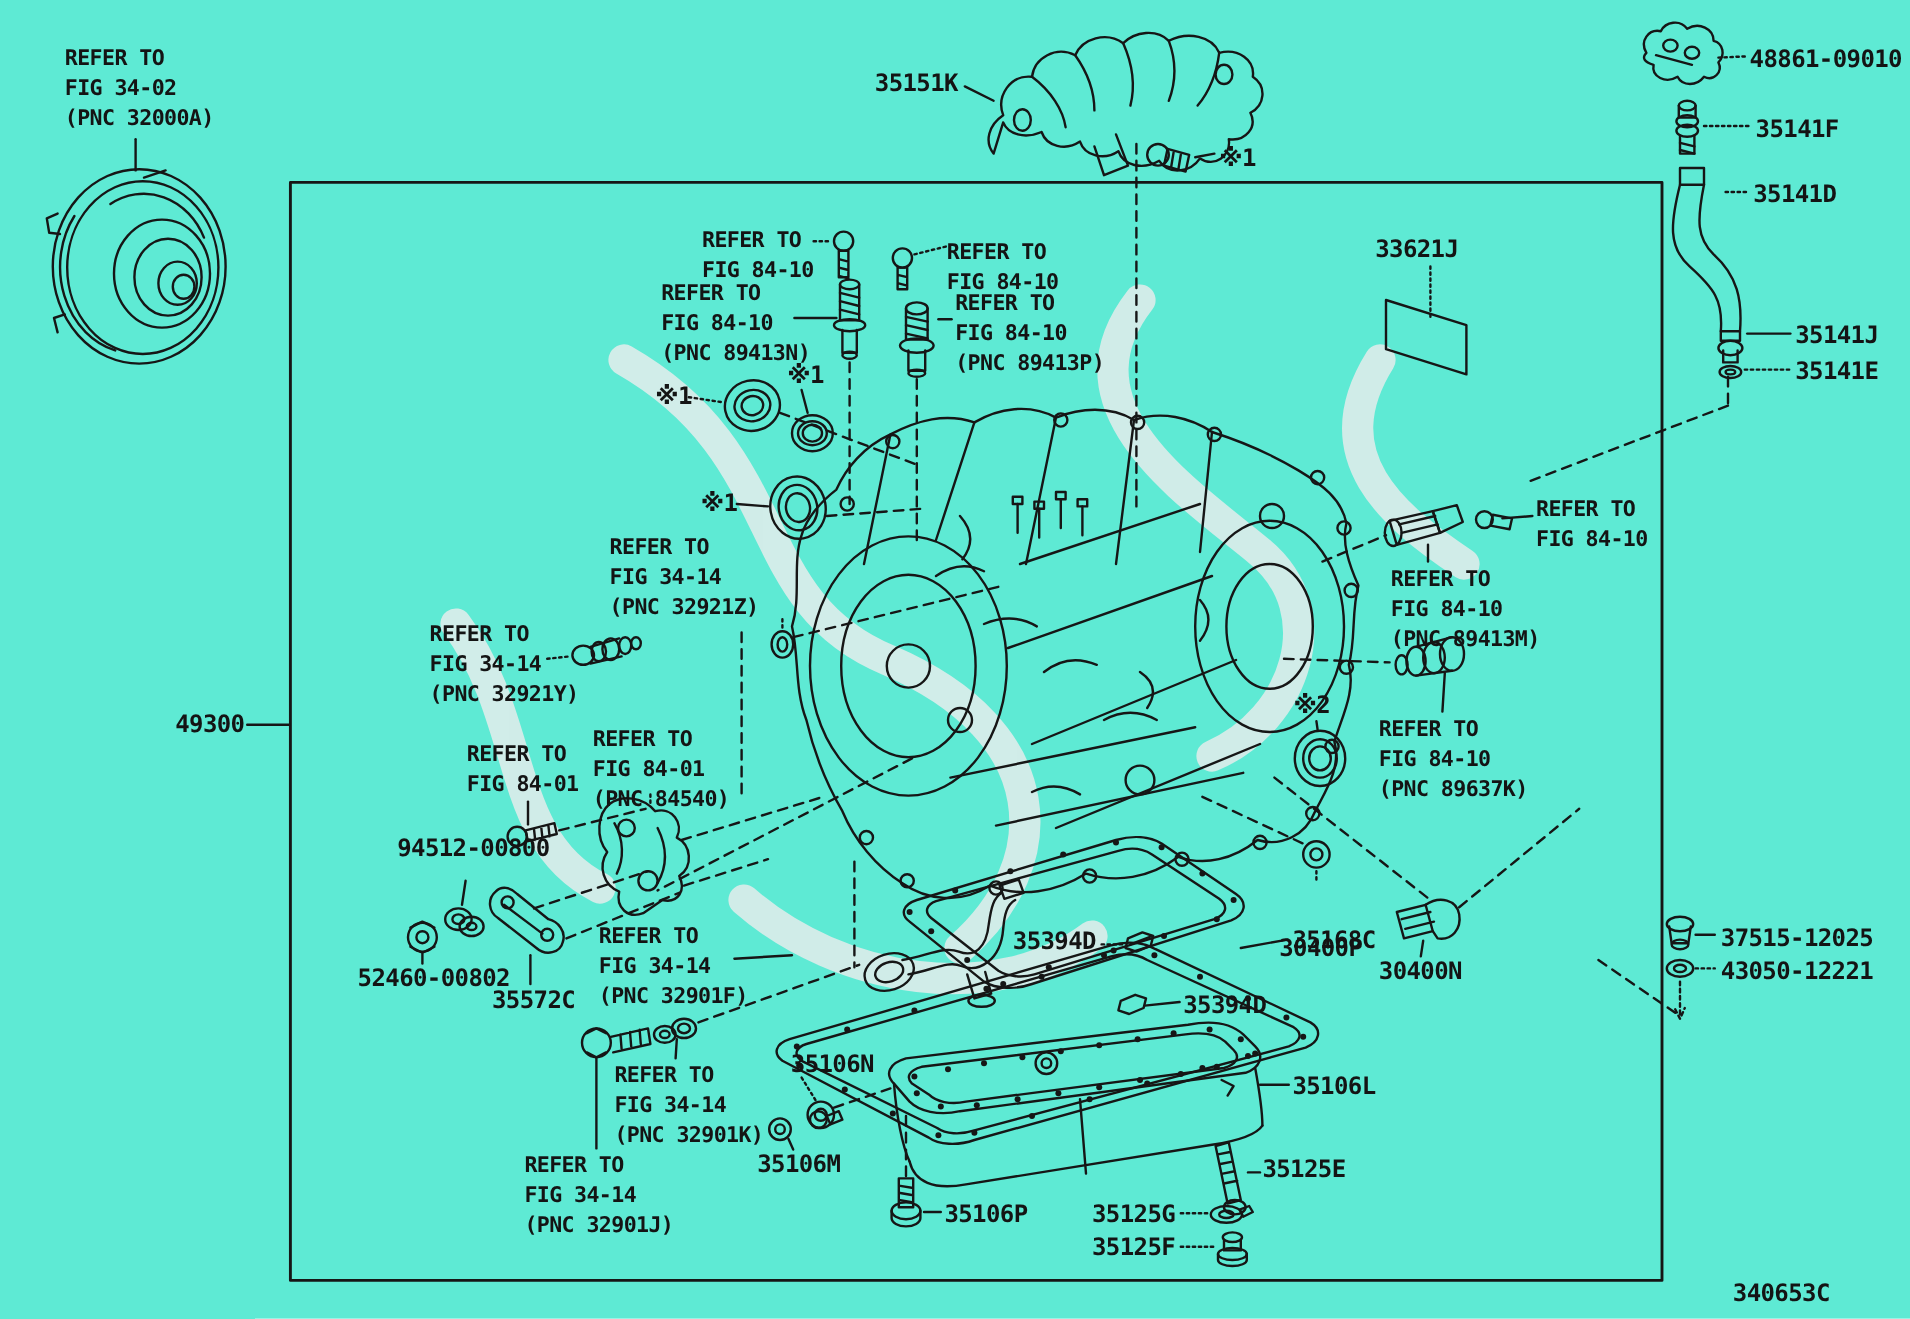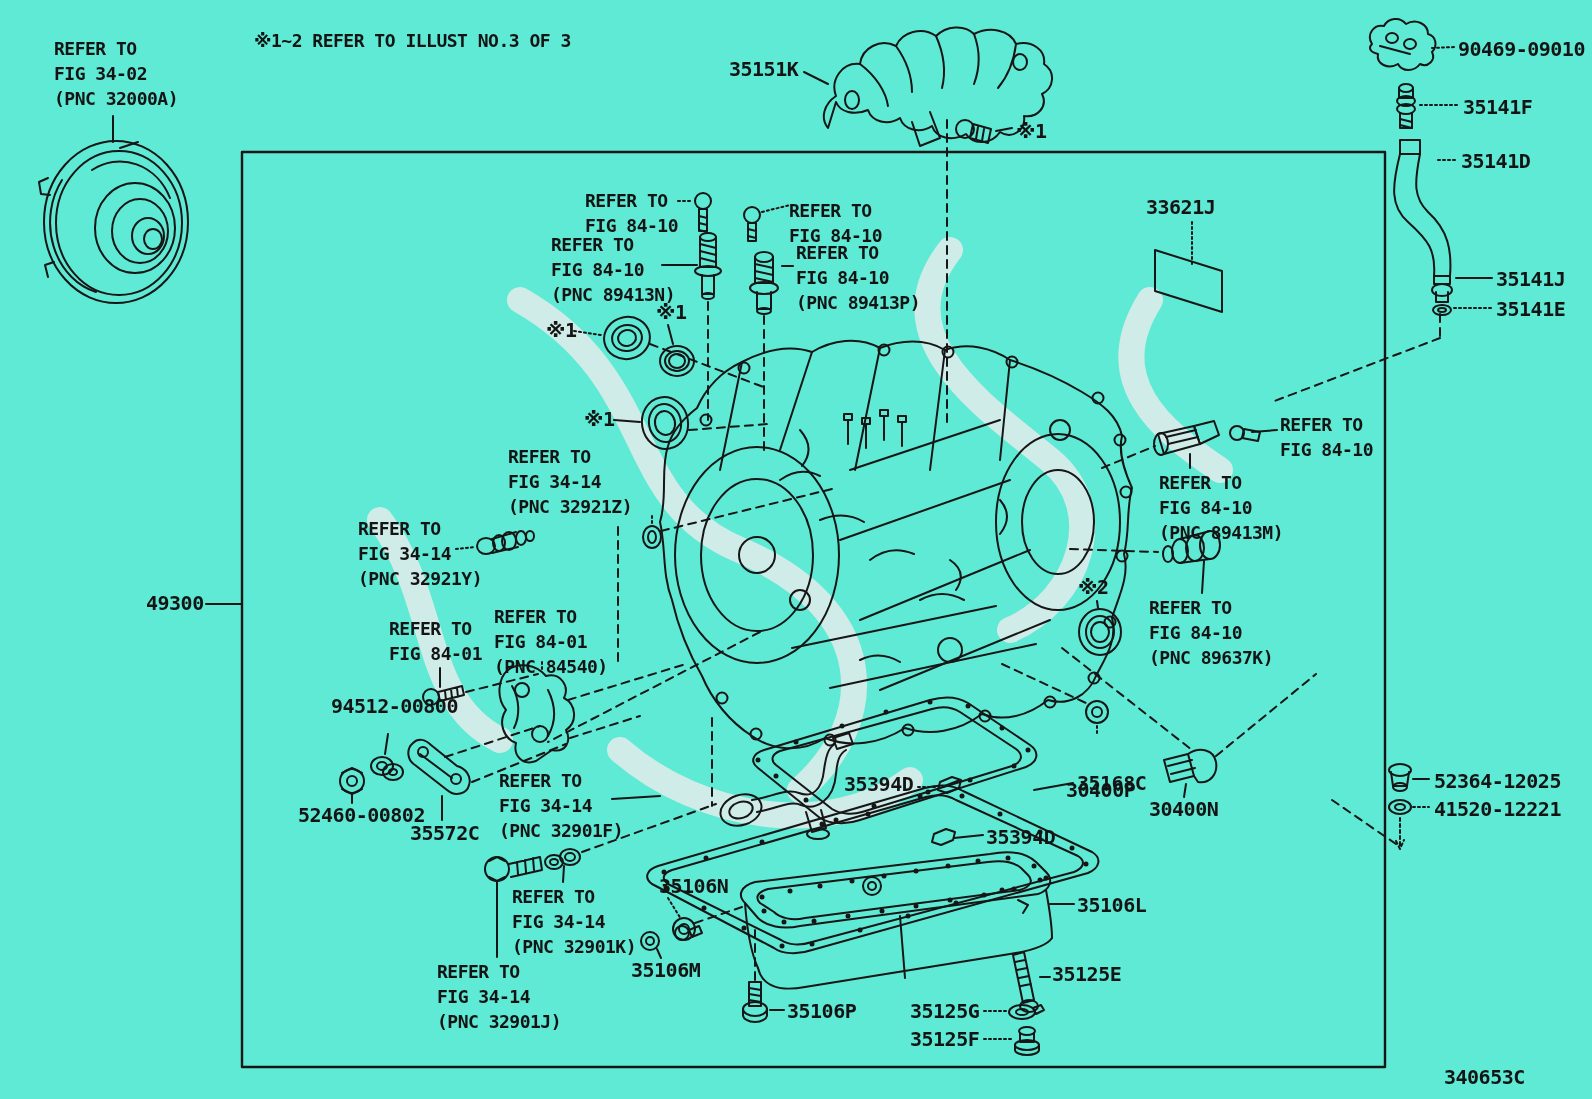--- a/index.html
+++ b/index.html
@@ -466,24 +466,23 @@
       <line x1="1332" y1="800" x2="1396" y2="844"></line>
       <line x1="695" y1="923" x2="742" y2="907"></line>
       <line x1="755" y1="930" x2="755" y2="980"></line>
     </g>
   </g>
 </svg>
 
 <div class="lbl" style="left:54px;top:36px">REFER TO
 FIG 34-02
 (PNC 32000A)</div>
-<div class="lbl" style="left:254px;top:28px">※1~2 REFER TO ILLUST NO.3 OF 3</div>
 <div class="part" style="left:729px;top:58px">35151K</div>
 <div class="part" style="left:1016px;top:120px">※1</div>
-<div class="part" style="left:1458px;top:38px">90469-09010</div>
+<div class="part" style="left:1458px;top:38px">48861-09010</div>
 <div class="part" style="left:1463px;top:96px">35141F</div>
 <div class="part" style="left:1461px;top:150px">35141D</div>
 <div class="part" style="left:1496px;top:268px">35141J</div>
 <div class="part" style="left:1496px;top:298px">35141E</div>
 <div class="part" style="left:1146px;top:196px">33621J</div>
 <div class="lbl" style="left:585px;top:188px">REFER TO
 FIG 84-10</div>
 <div class="lbl" style="left:551px;top:232px">REFER TO
 FIG 84-10
 (PNC 89413N)</div>
@@ -533,17 +532,17 @@
 <div class="part" style="left:787px;top:1000px">35106P</div>
 <div class="part" style="left:1077px;top:894px">35106L</div>
 <div class="part" style="left:1052px;top:963px">35125E</div>
 <div class="part" style="left:910px;top:1000px">35125G</div>
 <div class="part" style="left:910px;top:1028px">35125F</div>
 <div class="part" style="left:844px;top:773px">35394D</div>
 <div class="part" style="left:986px;top:826px">35394D</div>
 <div class="part" style="left:1077px;top:772px">35168C</div>
 <div class="part" style="left:1066px;top:779px">30400P</div>
 <div class="part" style="left:1149px;top:798px">30400N</div>
-<div class="part" style="left:1434px;top:770px">52364-12025</div>
-<div class="part" style="left:1434px;top:798px">41520-12221</div>
+<div class="part" style="left:1434px;top:770px">37515-12025</div>
+<div class="part" style="left:1434px;top:798px">43050-12221</div>
 <div class="part" style="left:1444px;top:1066px">340653C</div>
 
 </div>
 
 </body></html>

